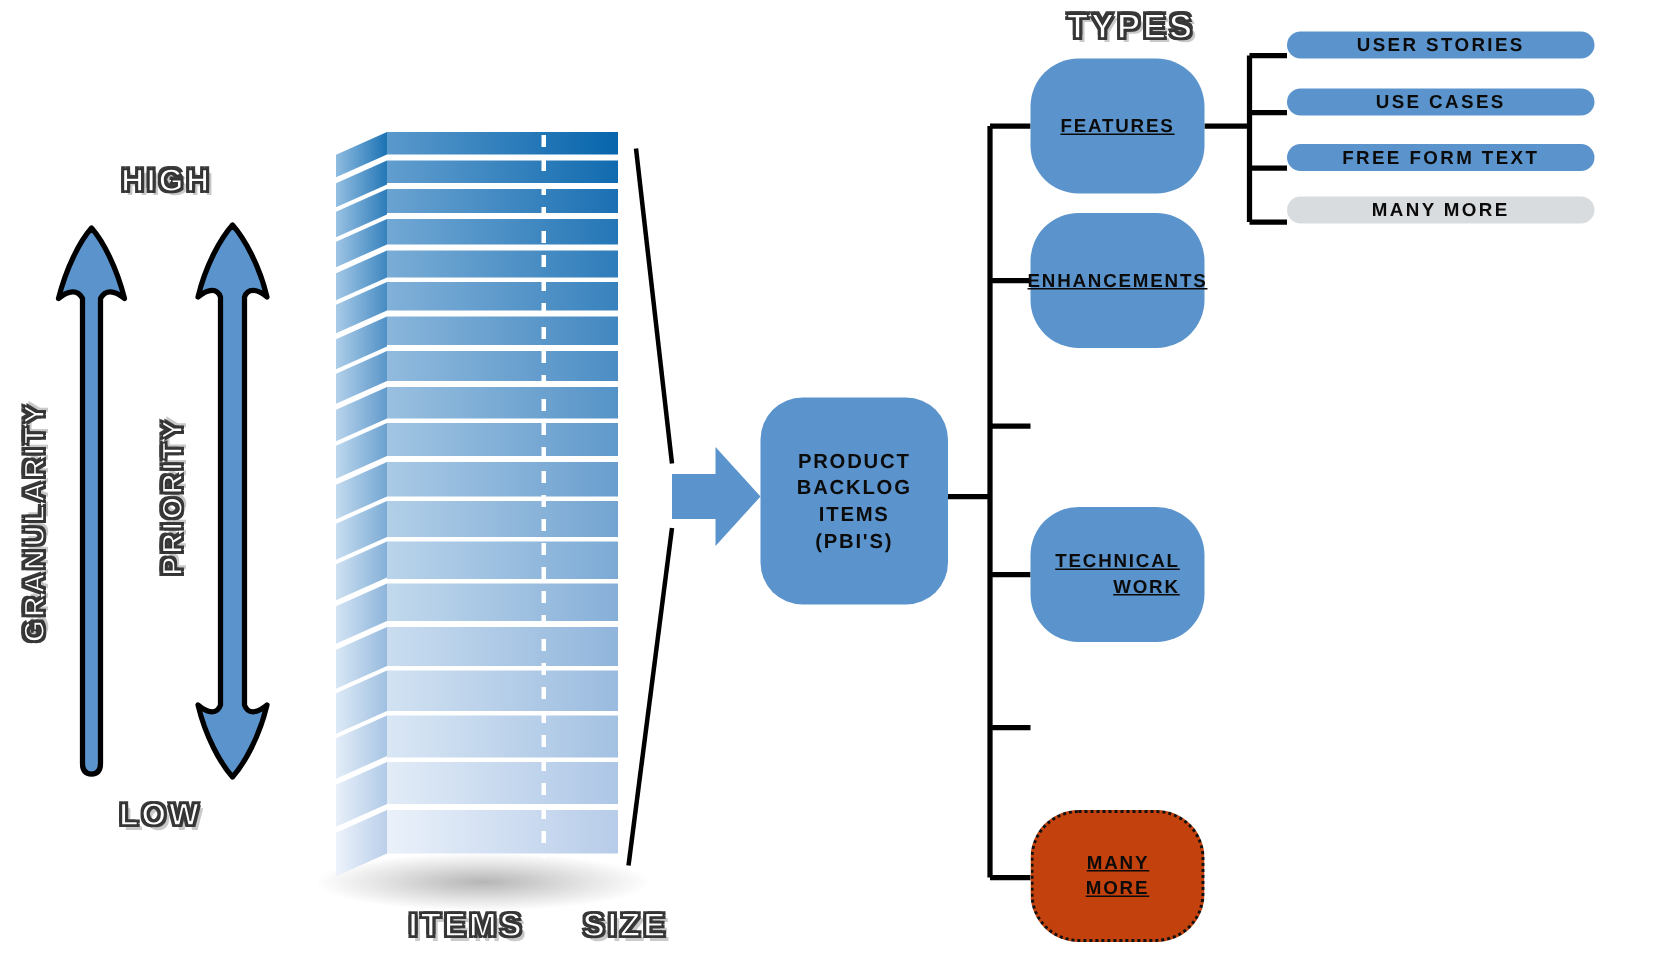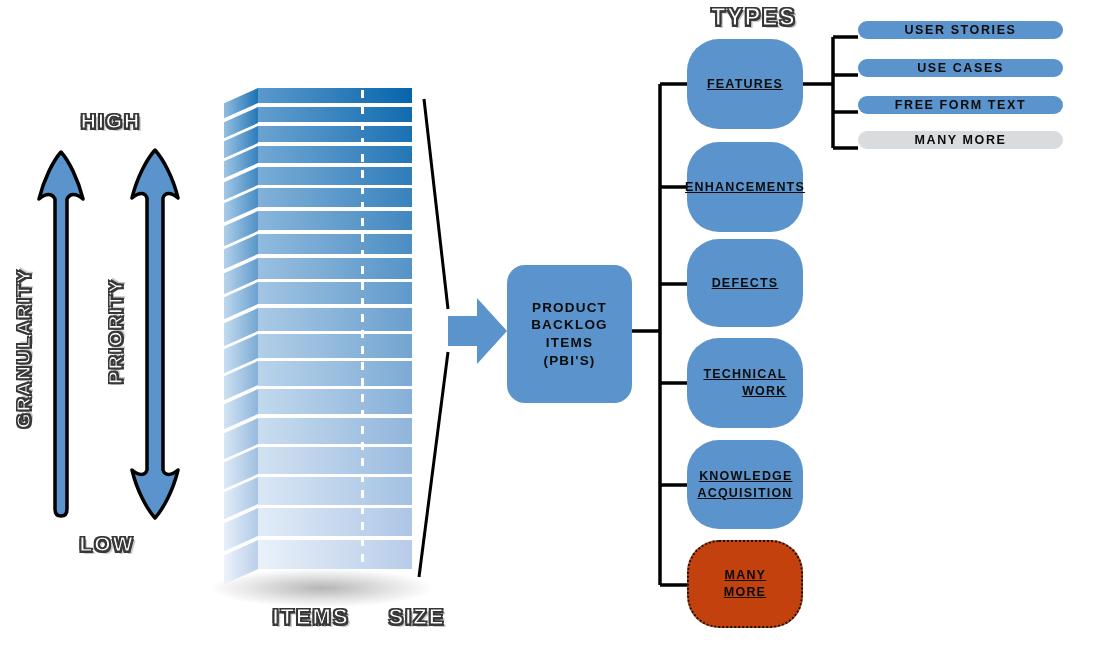--- a/index.html
+++ b/index.html
@@ -35,21 +35,21 @@
   
   .node{
     position:absolute;background:#5b94cc;border-radius:32px;
     display:flex;align-items:center;justify-content:center;text-align:right;
     font-weight:700;color:#0b0b0b;letter-spacing:1.2px;font-size:12.5px;
     white-space:pre-line;line-height:1.35;text-decoration:underline;
   }
   .node.gray{background:#c2410c;border:2.5px dotted #111;}
   .pbi-box{
     position:absolute;left:507px;top:265px;width:125px;height:138px;
-    background:#5b94cc;border-radius:18px;
+    background:#5b94cc;border-radius:28px;
     display:flex;align-items:center;justify-content:center;text-align:center;
     font-weight:700;color:#0b0b0b;letter-spacing:1.2px;font-size:13.5px;
     white-space:pre-line;line-height:1.3;
   }
   .pill{
     position:absolute;left:858px;width:205px;height:18px;background:#5b94cc;
     border-radius:17px;display:flex;align-items:center;justify-content:center;
     font-weight:700;color:#0b0b0b;font-size:12.5px;letter-spacing:1.6px;
   }
   .pill.gray{background:#d9dcde;}
@@ -183,25 +183,22 @@
   <div class="outline-label" style="left:261px;top:604px;width:100px;font-size:22px;">ITEMS</div>
   <div class="outline-label" style="left:372px;top:604px;width:90px;font-size:22px;">SIZE</div>
 
   <div class="pbi-box">PRODUCT
 BACKLOG
 ITEMS
 (PBI'S)</div>
 
   <div class="node" style="left:687px;top:39px;width:116px;height:90px;">FEATURES</div>
   <div class="node" style="left:687px;top:142px;width:116px;height:90px;">ENHANCEMENTS</div>
-  <div class="node" style="left:687px;top:239px;width:116px;height:88px;">DEFECTS</div>
   <div class="node" style="left:687px;top:338px;width:116px;height:90px;">TECHNICAL
 WORK</div>
-  <div class="node" style="left:687px;top:440px;width:116px;height:89px;">KNOWLEDGE
-ACQUISITION</div>
   <div class="node gray" style="left:687px;top:540px;width:112px;height:84px;">MANY
 MORE</div>
 
   <div class="pill" style="top:21px;">USER STORIES</div>
   <div class="pill" style="top:59px;">USE CASES</div>
   <div class="pill" style="top:96px;">FREE FORM TEXT</div>
   <div class="pill gray" style="top:131px;">MANY MORE</div>
 
 </div>
 

